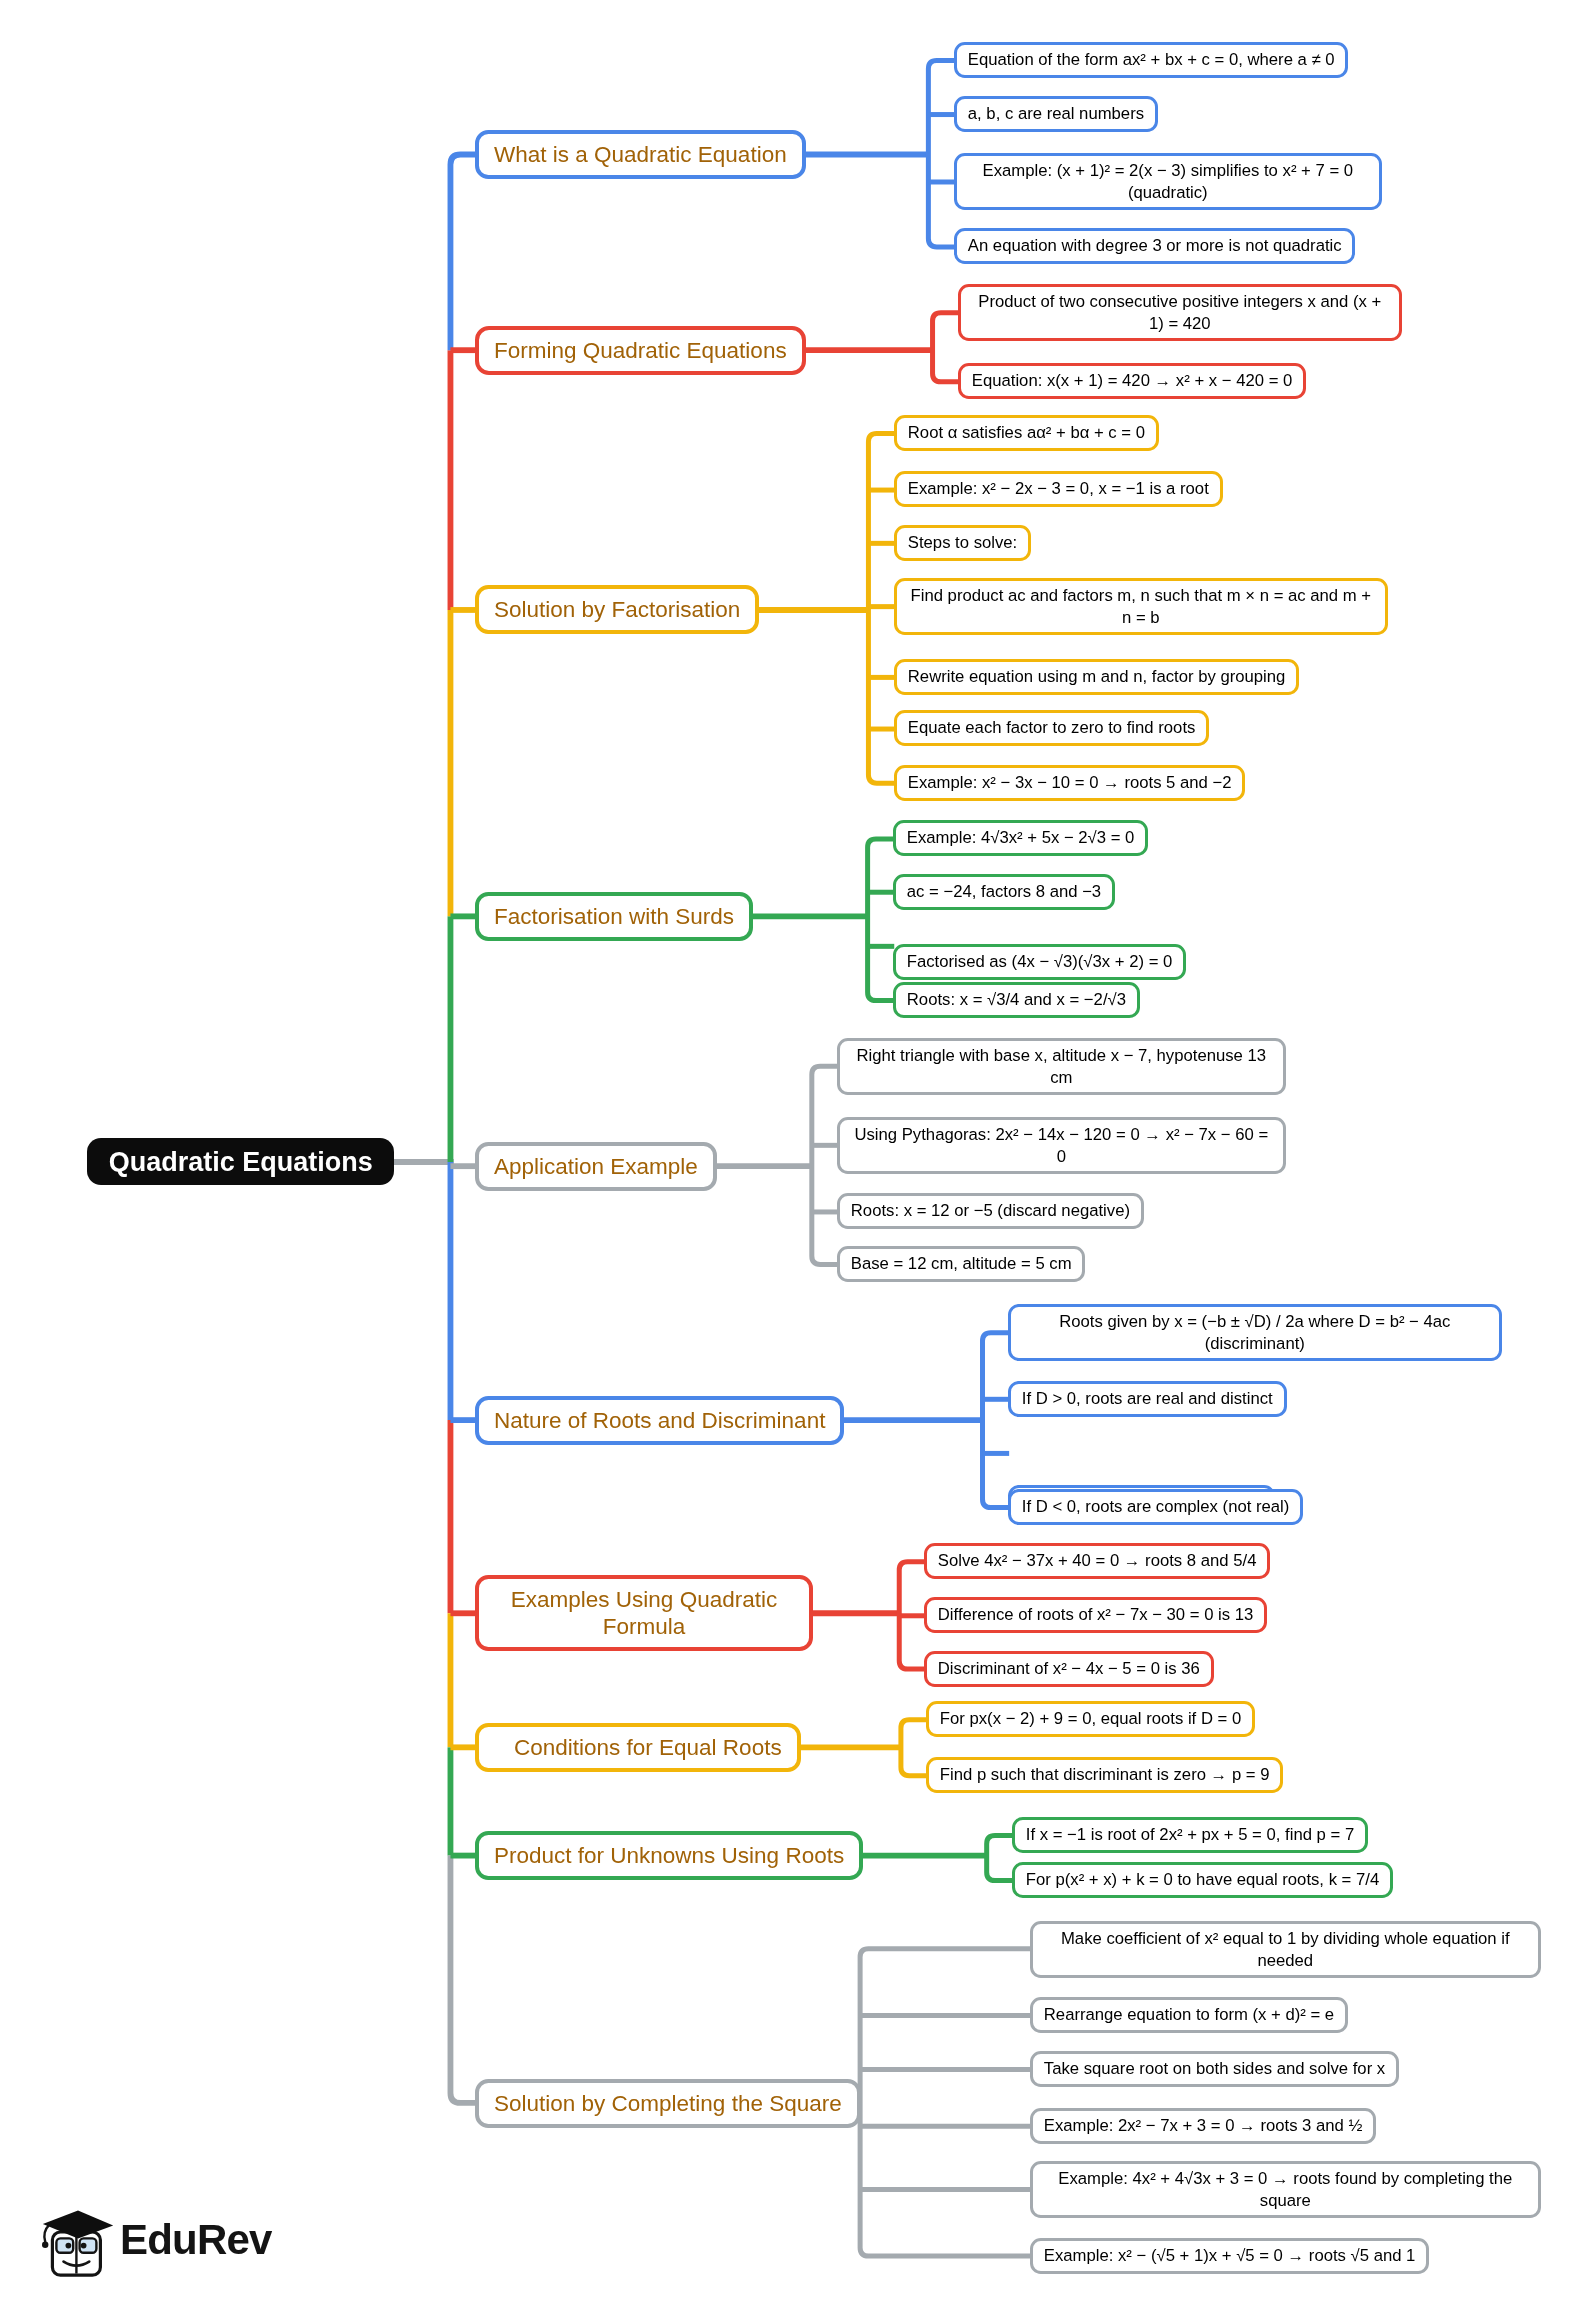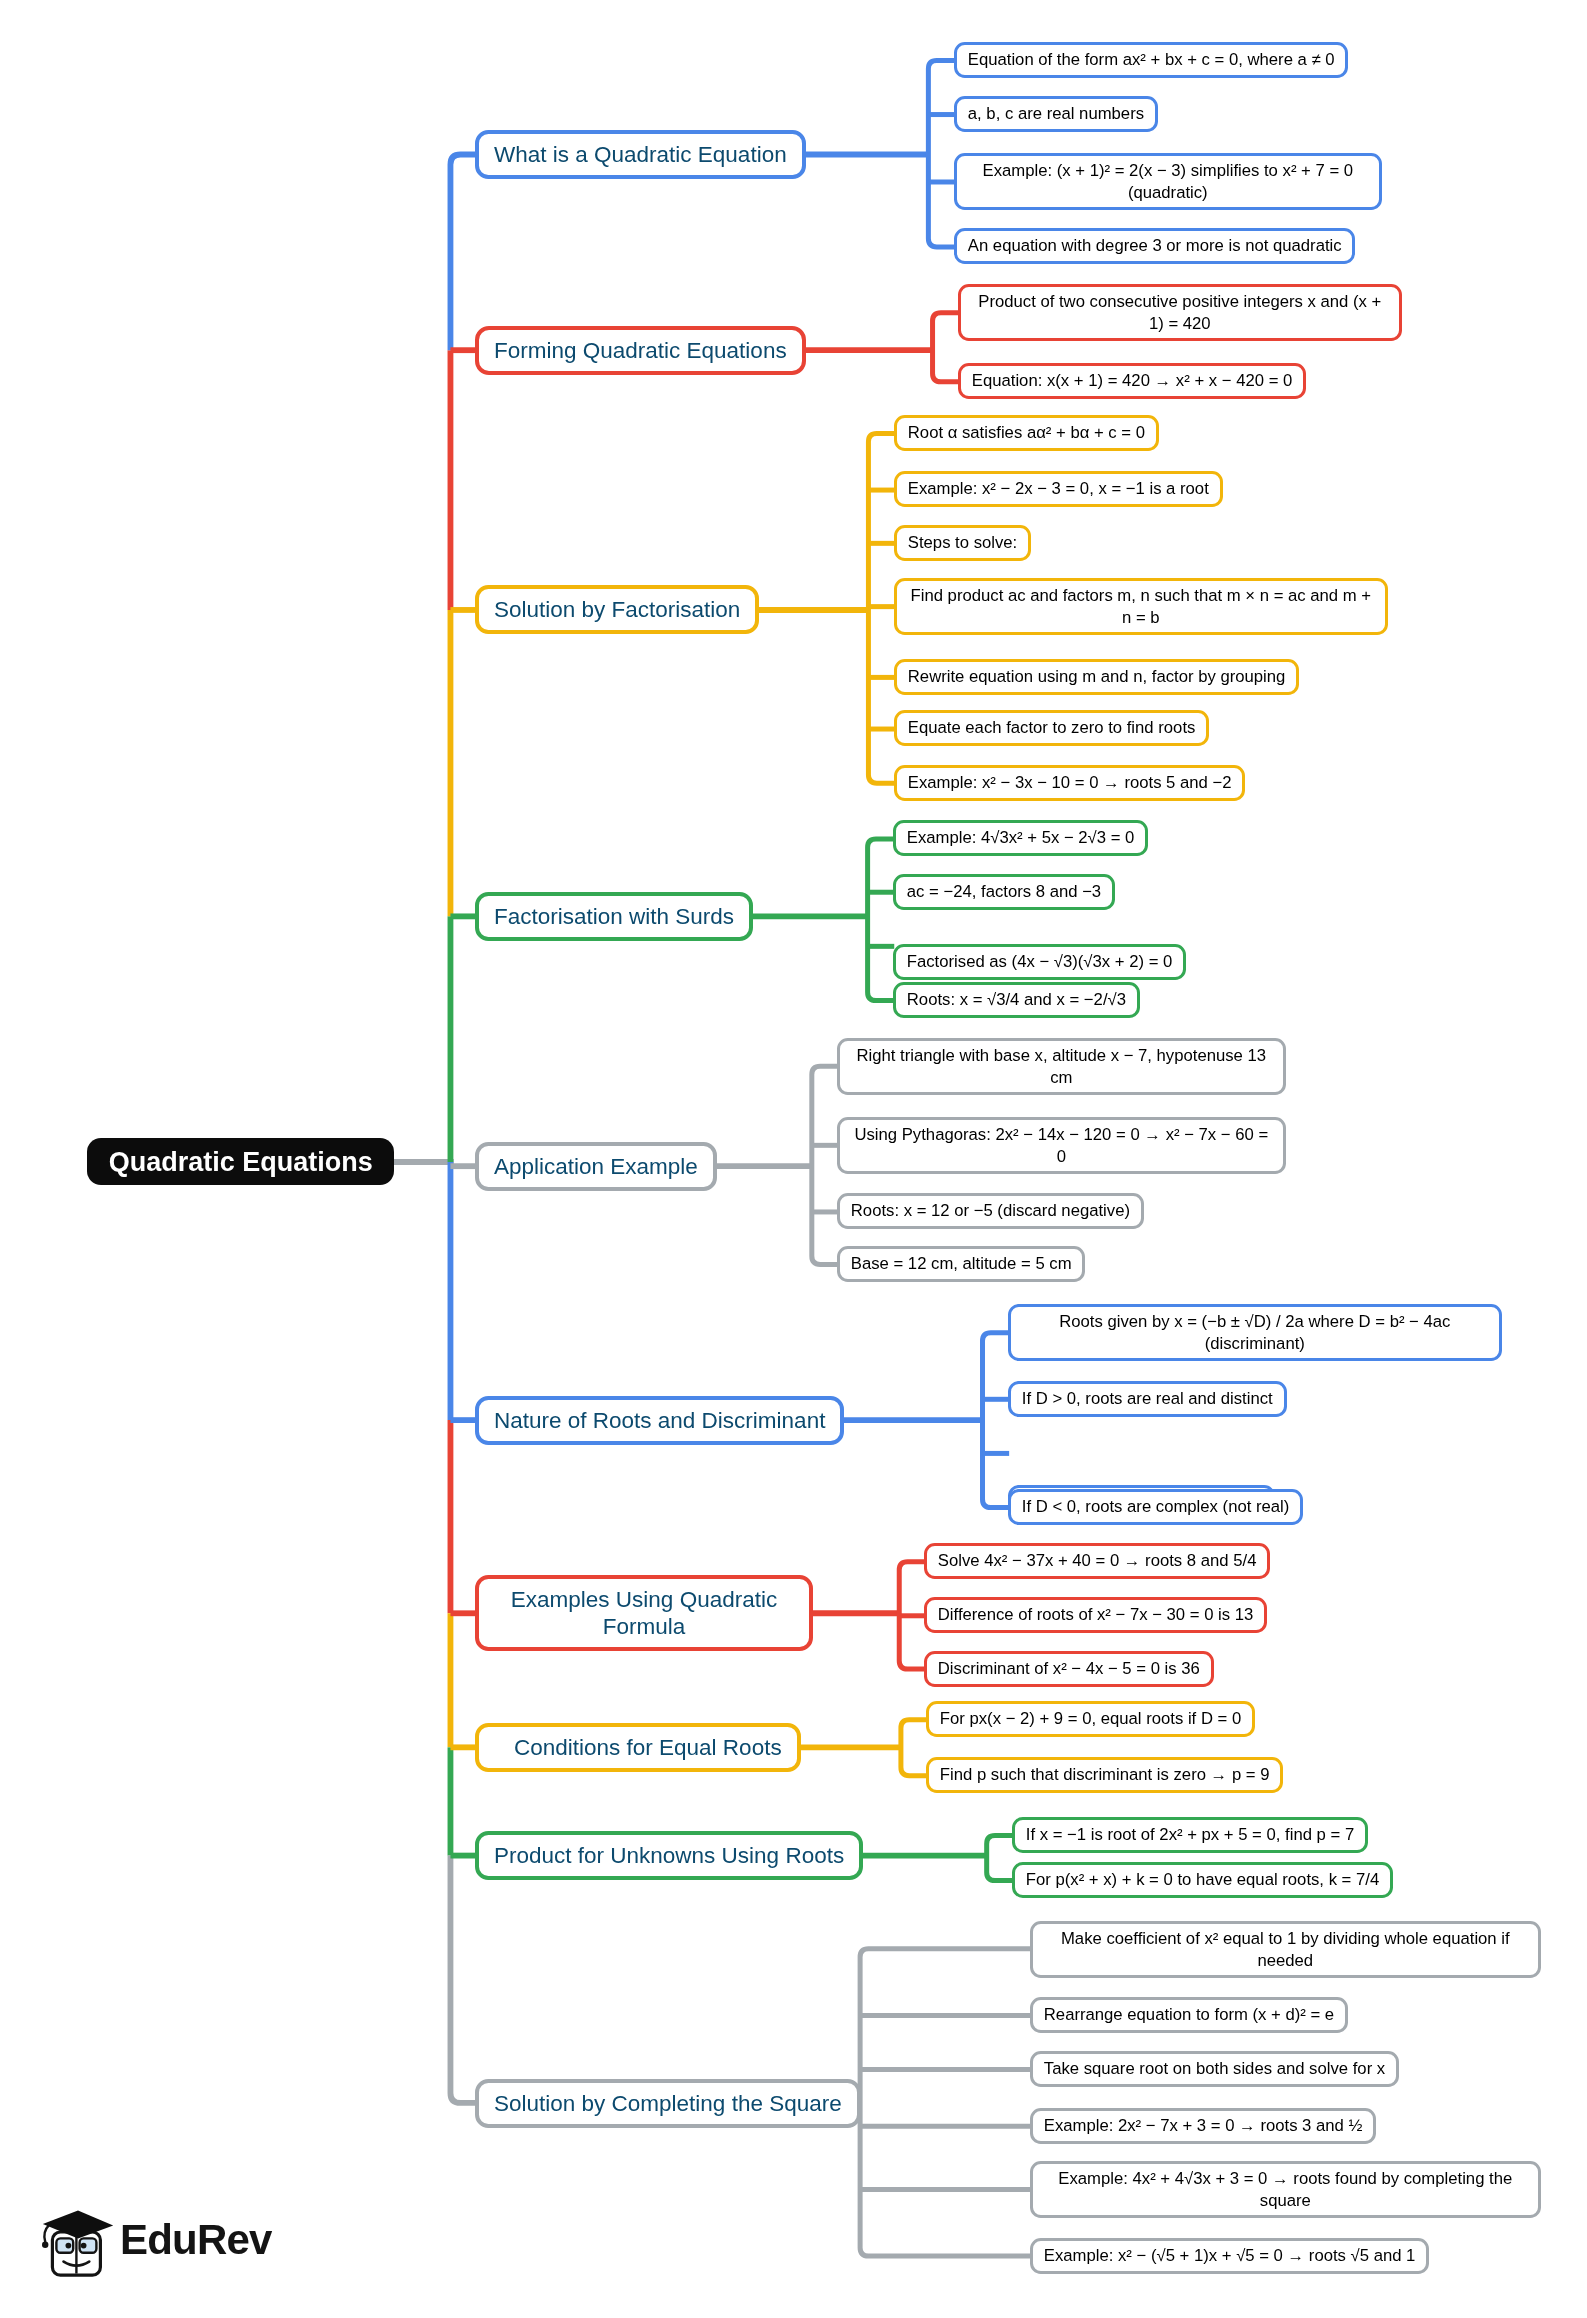--- a/index.html
+++ b/index.html
@@ -7,21 +7,21 @@
     position:relative;width:1587px;height:2319px;background:#ffffff;overflow:hidden;
     font-family:"Liberation Sans","DejaVu Sans",sans-serif;
   }
   #wires{position:absolute;left:0;top:0;width:1587px;height:2319px;z-index:0;}
   .root{
     position:absolute;z-index:2;background:#0c0c0c;color:#ffffff;
     font-size:27px;font-weight:bold;line-height:1.2;padding:7.5px 21.7px;
     border-radius:14px;white-space:nowrap;
   }
   .bnode{
-    position:absolute;z-index:2;background:#ffffff;color:#0c4a6e;
+    position:absolute;z-index:2;background:#ffffff;color:#a16207;
     border:4.2px solid #888;border-radius:13.3px;
     font-size:22.5px;line-height:1.22;padding:6.7px 15px;white-space:nowrap;text-align:center;
   }
   .leaf{
     position:absolute;z-index:2;background:#ffffff;color:#000000;
     border:3.3px solid #888;border-radius:10.8px;
     font-size:16.7px;line-height:1.28;padding:4.2px 10.8px;text-align:center;width:max-content;
   }
   .logo{position:absolute;left:38px;top:2200px;z-index:2;display:flex;align-items:center;gap:2px;}
   .logo .wordmark{font-size:42px;font-weight:bold;color:#141414;letter-spacing:-0.8px;}

